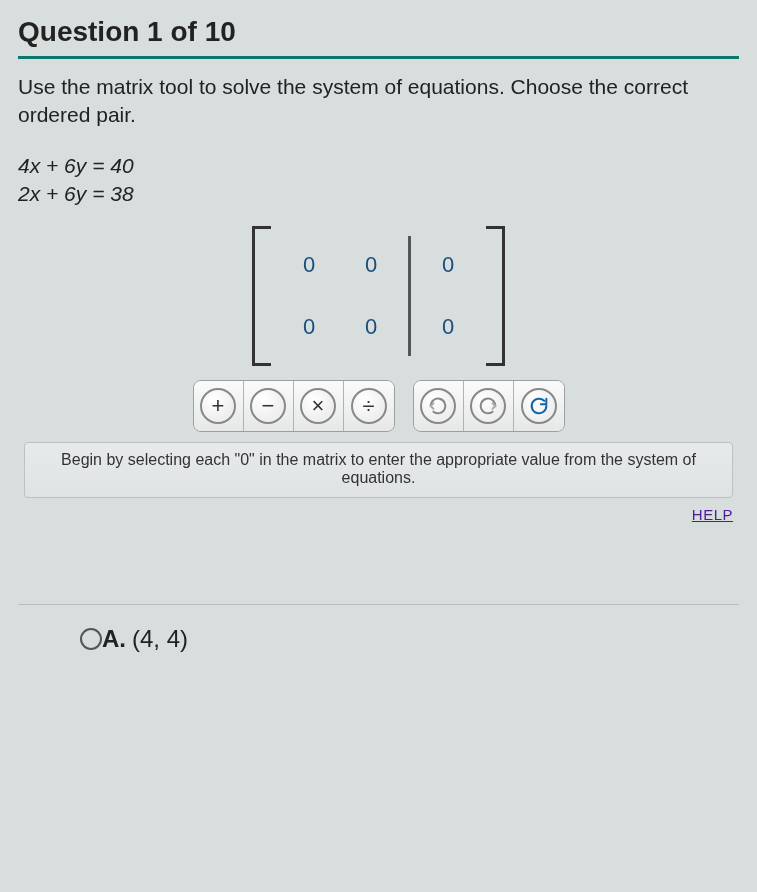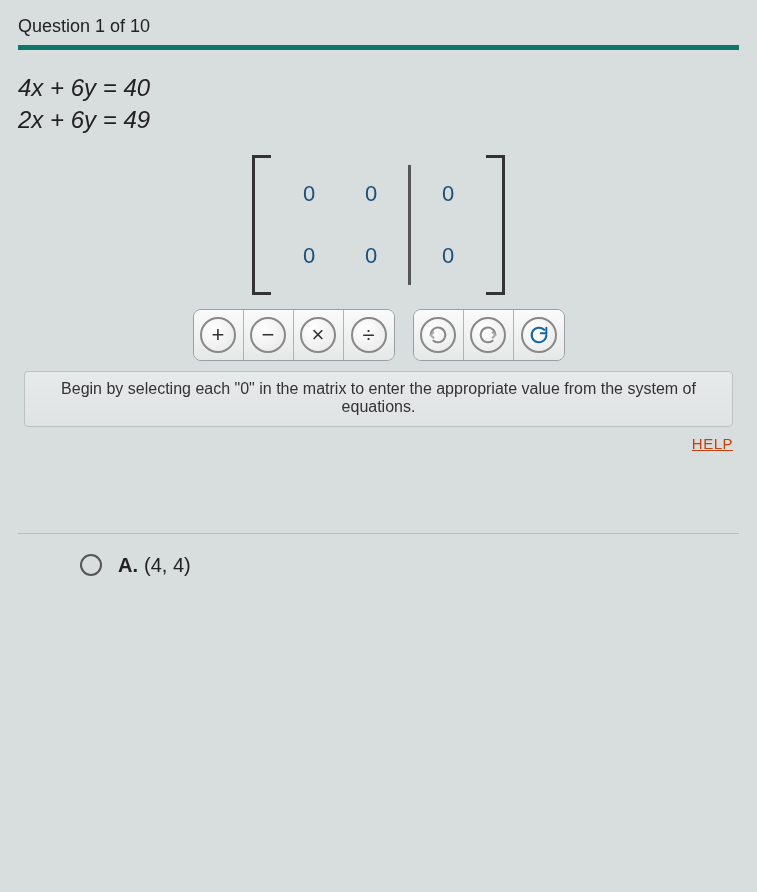--- a/index.html
+++ b/index.html
@@ -8,33 +8,33 @@
     height: 892px;
     font-family: Arial, Helvetica, sans-serif;
     background: #d8dddd;
     color: #222;
     overflow: hidden;
   }
   .page {
     padding: 10px 18px 18px 18px;
   }
   .qhead {
-    font-weight: normal;
-    font-size: 18px;
+    font-weight: bold;
+    font-size: 28px;
     padding: 6px 0 8px 0;
-    border-bottom: 5px solid #0f766e;
+    border-bottom: 3px solid #0f766e;
   }
   .prompt {
     font-size: 21px;
     line-height: 1.35;
     margin-top: 14px;
     max-width: 720px;
   }
   .eqs {
-    font-size: 24px;
+    font-size: 21px;
     margin-top: 22px;
     line-height: 1.35;
     font-style: italic;
   }
   .matrix-wrap {
     display: flex;
     justify-content: center;
     margin: 18px 0 10px 0;
   }
   .matrix {
@@ -129,61 +129,62 @@
     padding: 8px 14px 10px 14px;
     text-align: center;
     font-size: 16px;
     color: #333;
   }
   .help-row {
     text-align: right;
     padding: 8px 6px 0 0;
   }
   .help-link {
-    color: #c2410c;
+    color: #4c1d95;
     text-decoration: underline;
     font-size: 15px;
     letter-spacing: 0.5px;
     cursor: pointer;
   }
   .divider {
     border-top: 1px solid #b8bcbc;
     margin: 80px 0 20px 0;
   }
   .options {
     padding-left: 62px;
   }
   .opt {
     display: flex;
     align-items: center;
-    gap: 16px;
-    font-size: 20px;
+    gap: 0;
+    font-size: 24px;
     margin: 20px 0;
     cursor: pointer;
   }
   .radio {
     width: 22px;
     height: 22px;
     border: 2px solid #555;
     border-radius: 50%;
     flex: none;
   }
   .opt .lab { font-weight: bold; margin-right: 6px; }
   svg.icon { width: 22px; height: 22px; }
 </style>
 </head>
 <body>
 <div class="page">
 
   <div class="qhead">Question 1 of 10</div>
 
+  <p class="prompt">Use the matrix tool to solve the system of equations. Choose the correct ordered pair.</p>
 
   <div class="eqs">
     <div>4x + 6y = 40</div>
-    <div>2x + 6y = 49</div>
+    <div>2x + 6y = 38</div>
   </div>
 
   <div class="matrix-wrap">
     <div class="matrix">
       <div class="bracket left"></div>
       <div class="mcols">
         <div class="mcol">
           <div class="cell">0</div>
           <div class="cell">0</div>
         </div>

